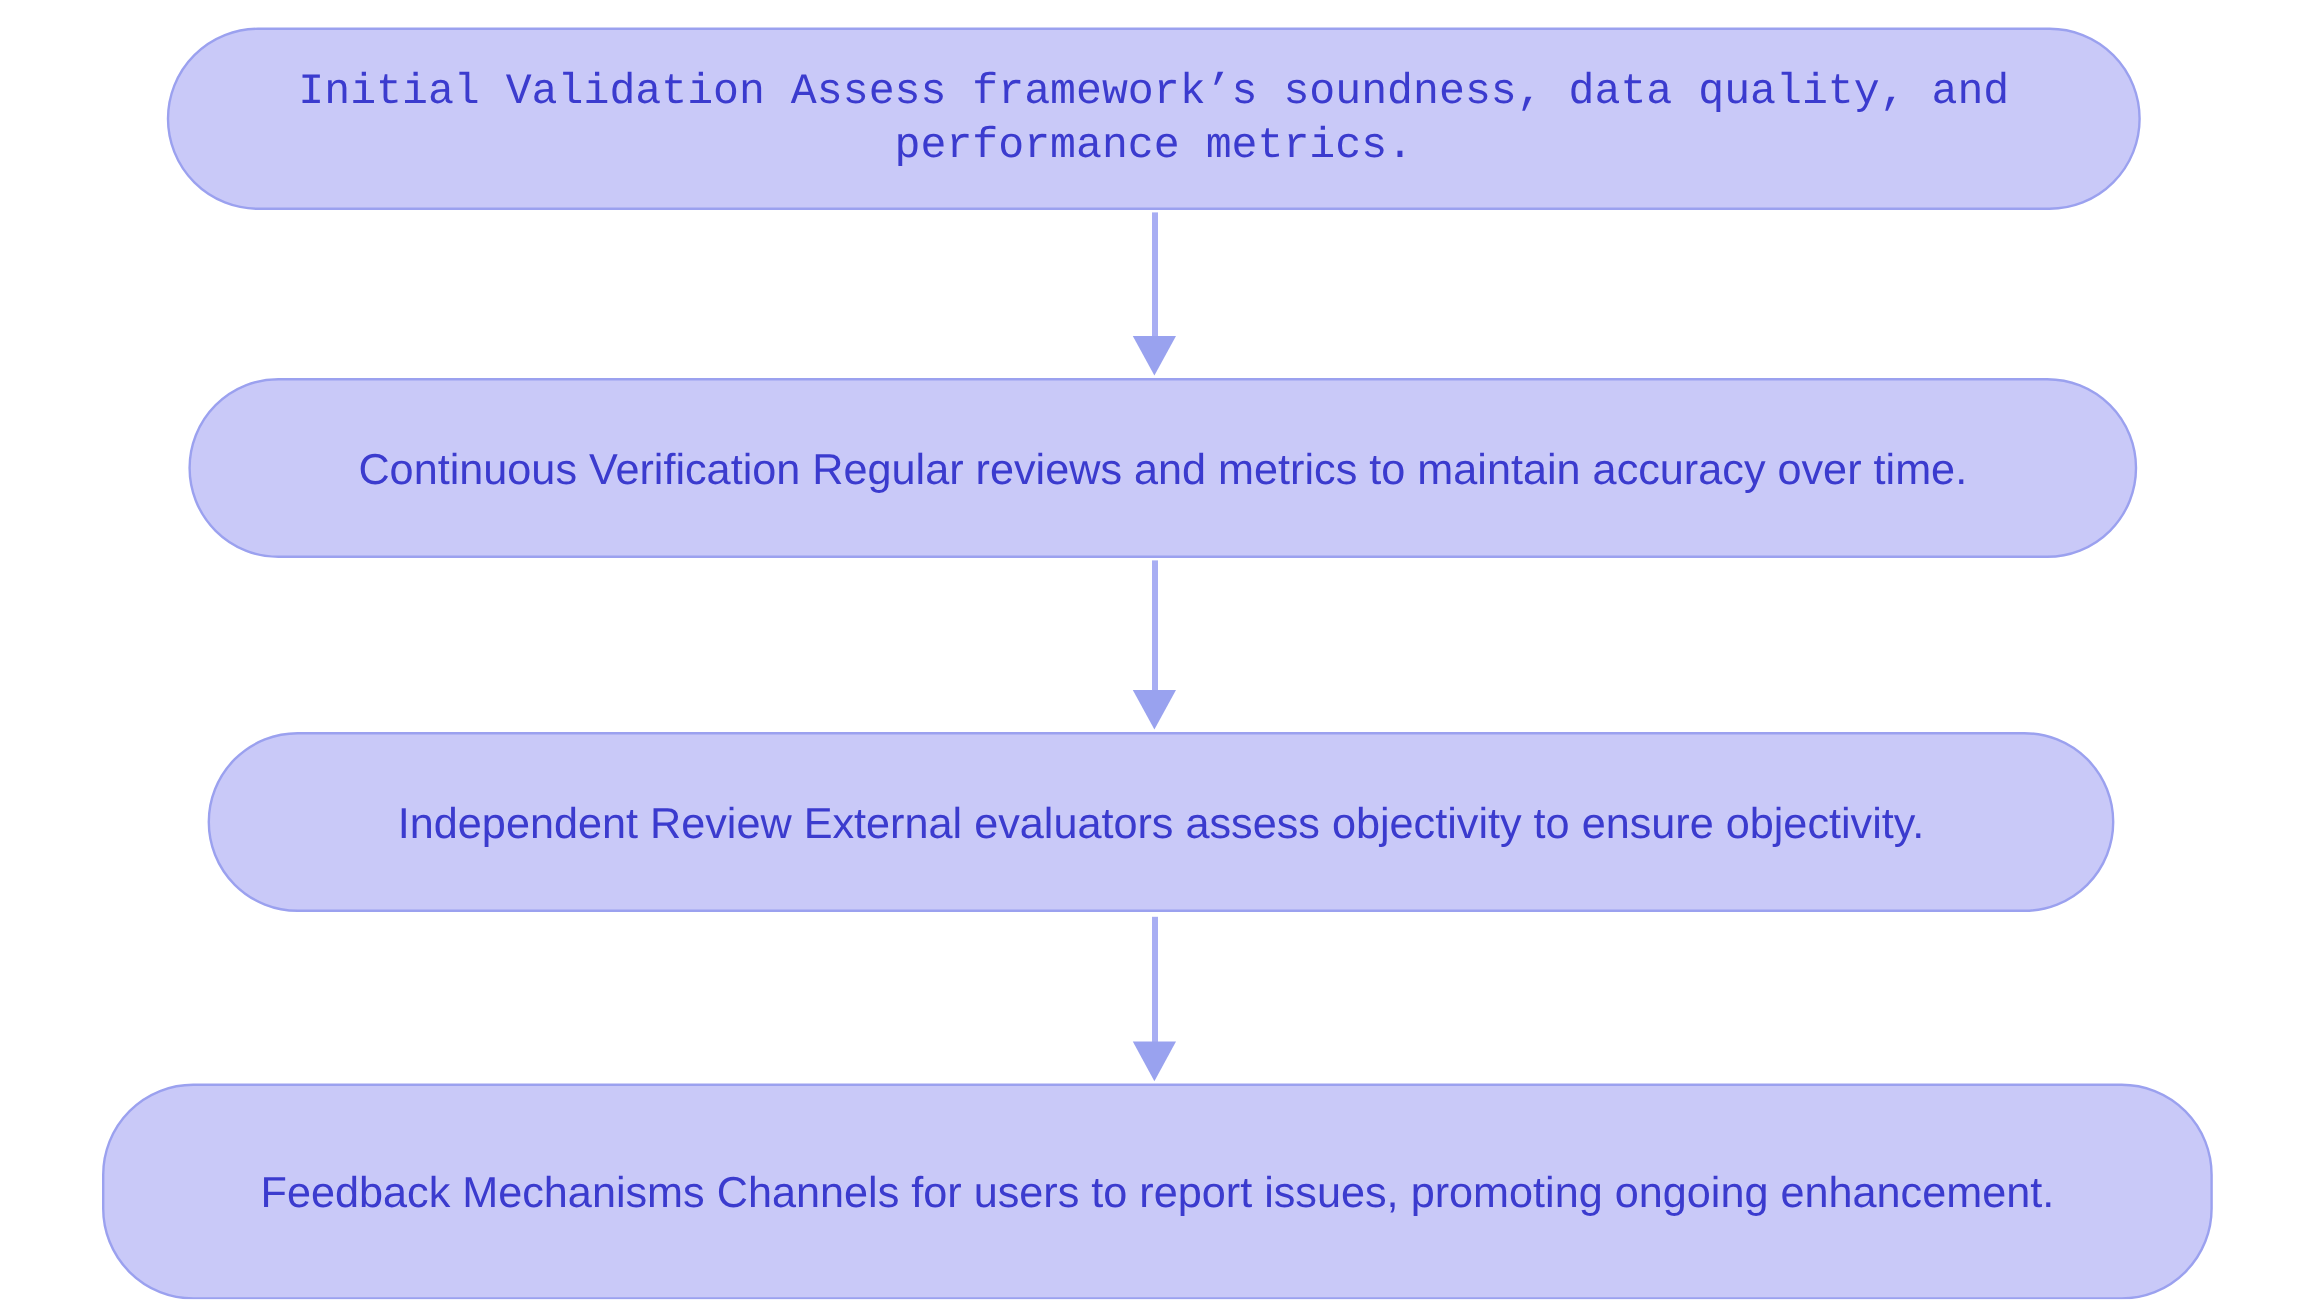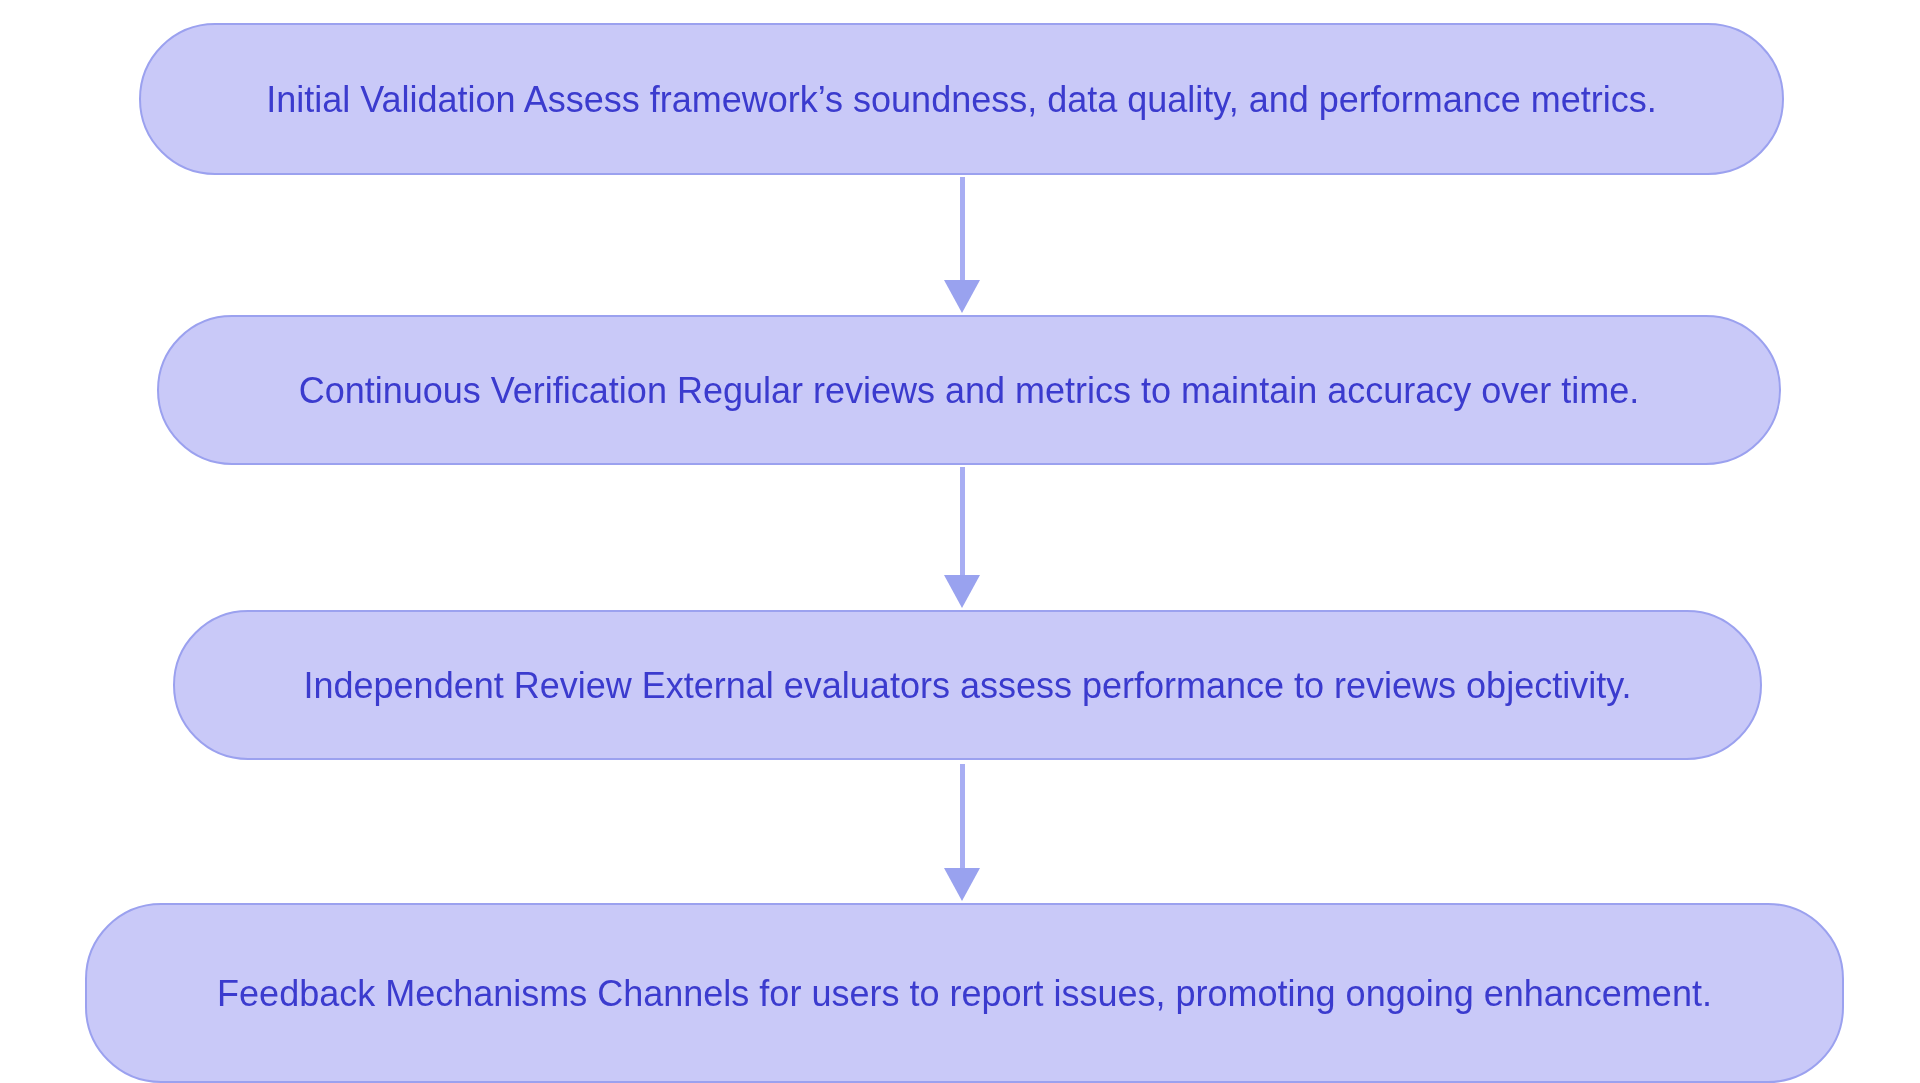--- a/index.html
+++ b/index.html
@@ -31,21 +31,21 @@
     justify-content: center;
     background: var(--node-fill);
     border: 2px solid var(--node-border);
     border-radius: 76px;
     color: var(--text-color);
     font-size: 36px;
     line-height: 1.25;
     text-align: center;
     padding: 0 70px;
   }
-  .node-1 { left: 139px; top: 23px;  width: 1645px; height: 152px; }
+  .node-1 { left: 139px; top: 23px;  width: 1645px; height: 152px; font-family: Liberation Mono, monospace; }
   .node-2 { left: 157px; top: 315px; width: 1624px; height: 150px; }
   .node-3 { left: 173px; top: 610px; width: 1589px; height: 150px; }
   .node-4 { left: 85px;  top: 903px; width: 1759px; height: 180px; }
 
   .flow-arrow {
     position: absolute;
     width: 36px;
     display: flex;
     flex-direction: column;
     align-items: center;
@@ -85,21 +85,21 @@
   <div class="flow-node node-2">
     <span>Continuous Verification Regular reviews and metrics to maintain accuracy over time.</span>
   </div>
 
   <div class="flow-arrow arrow-2">
     <div class="arrow-line"></div>
     <div class="arrow-head"></div>
   </div>
 
   <div class="flow-node node-3">
-    <span>Independent Review External evaluators assess performance to reviews objectivity.</span>
+    <span>Independent Review External evaluators assess objectivity to ensure objectivity.</span>
   </div>
 
   <div class="flow-arrow arrow-3">
     <div class="arrow-line"></div>
     <div class="arrow-head"></div>
   </div>
 
   <div class="flow-node node-4">
     <span>Feedback Mechanisms Channels for users to report issues, promoting ongoing enhancement.</span>
   </div>

